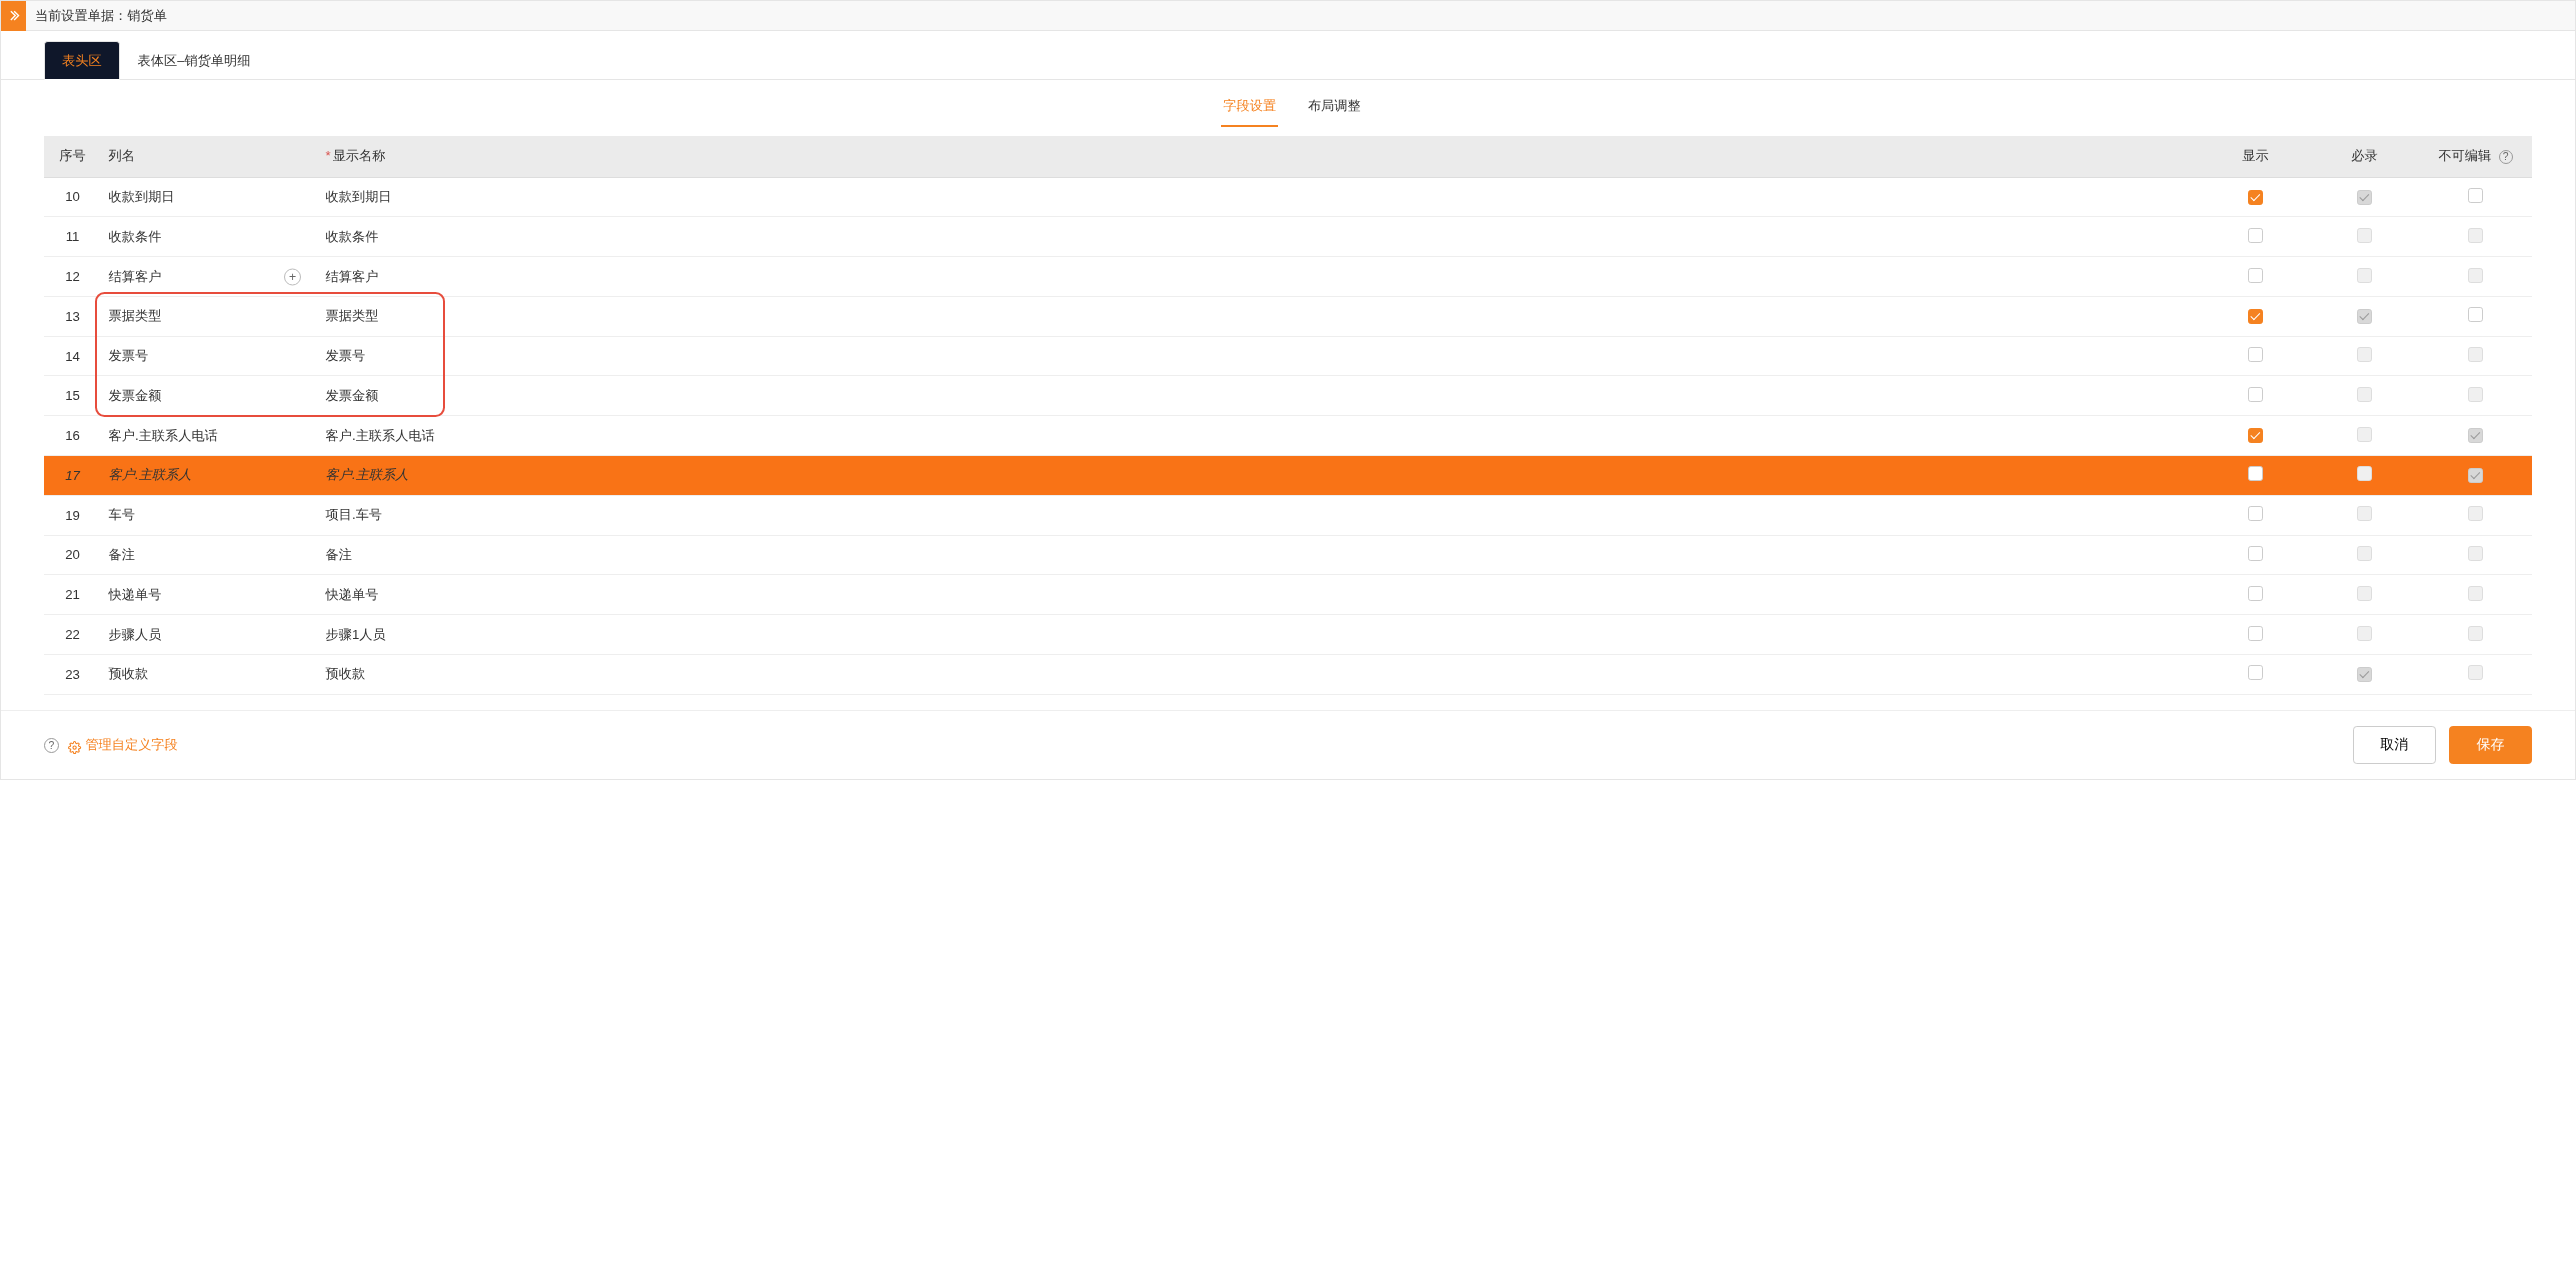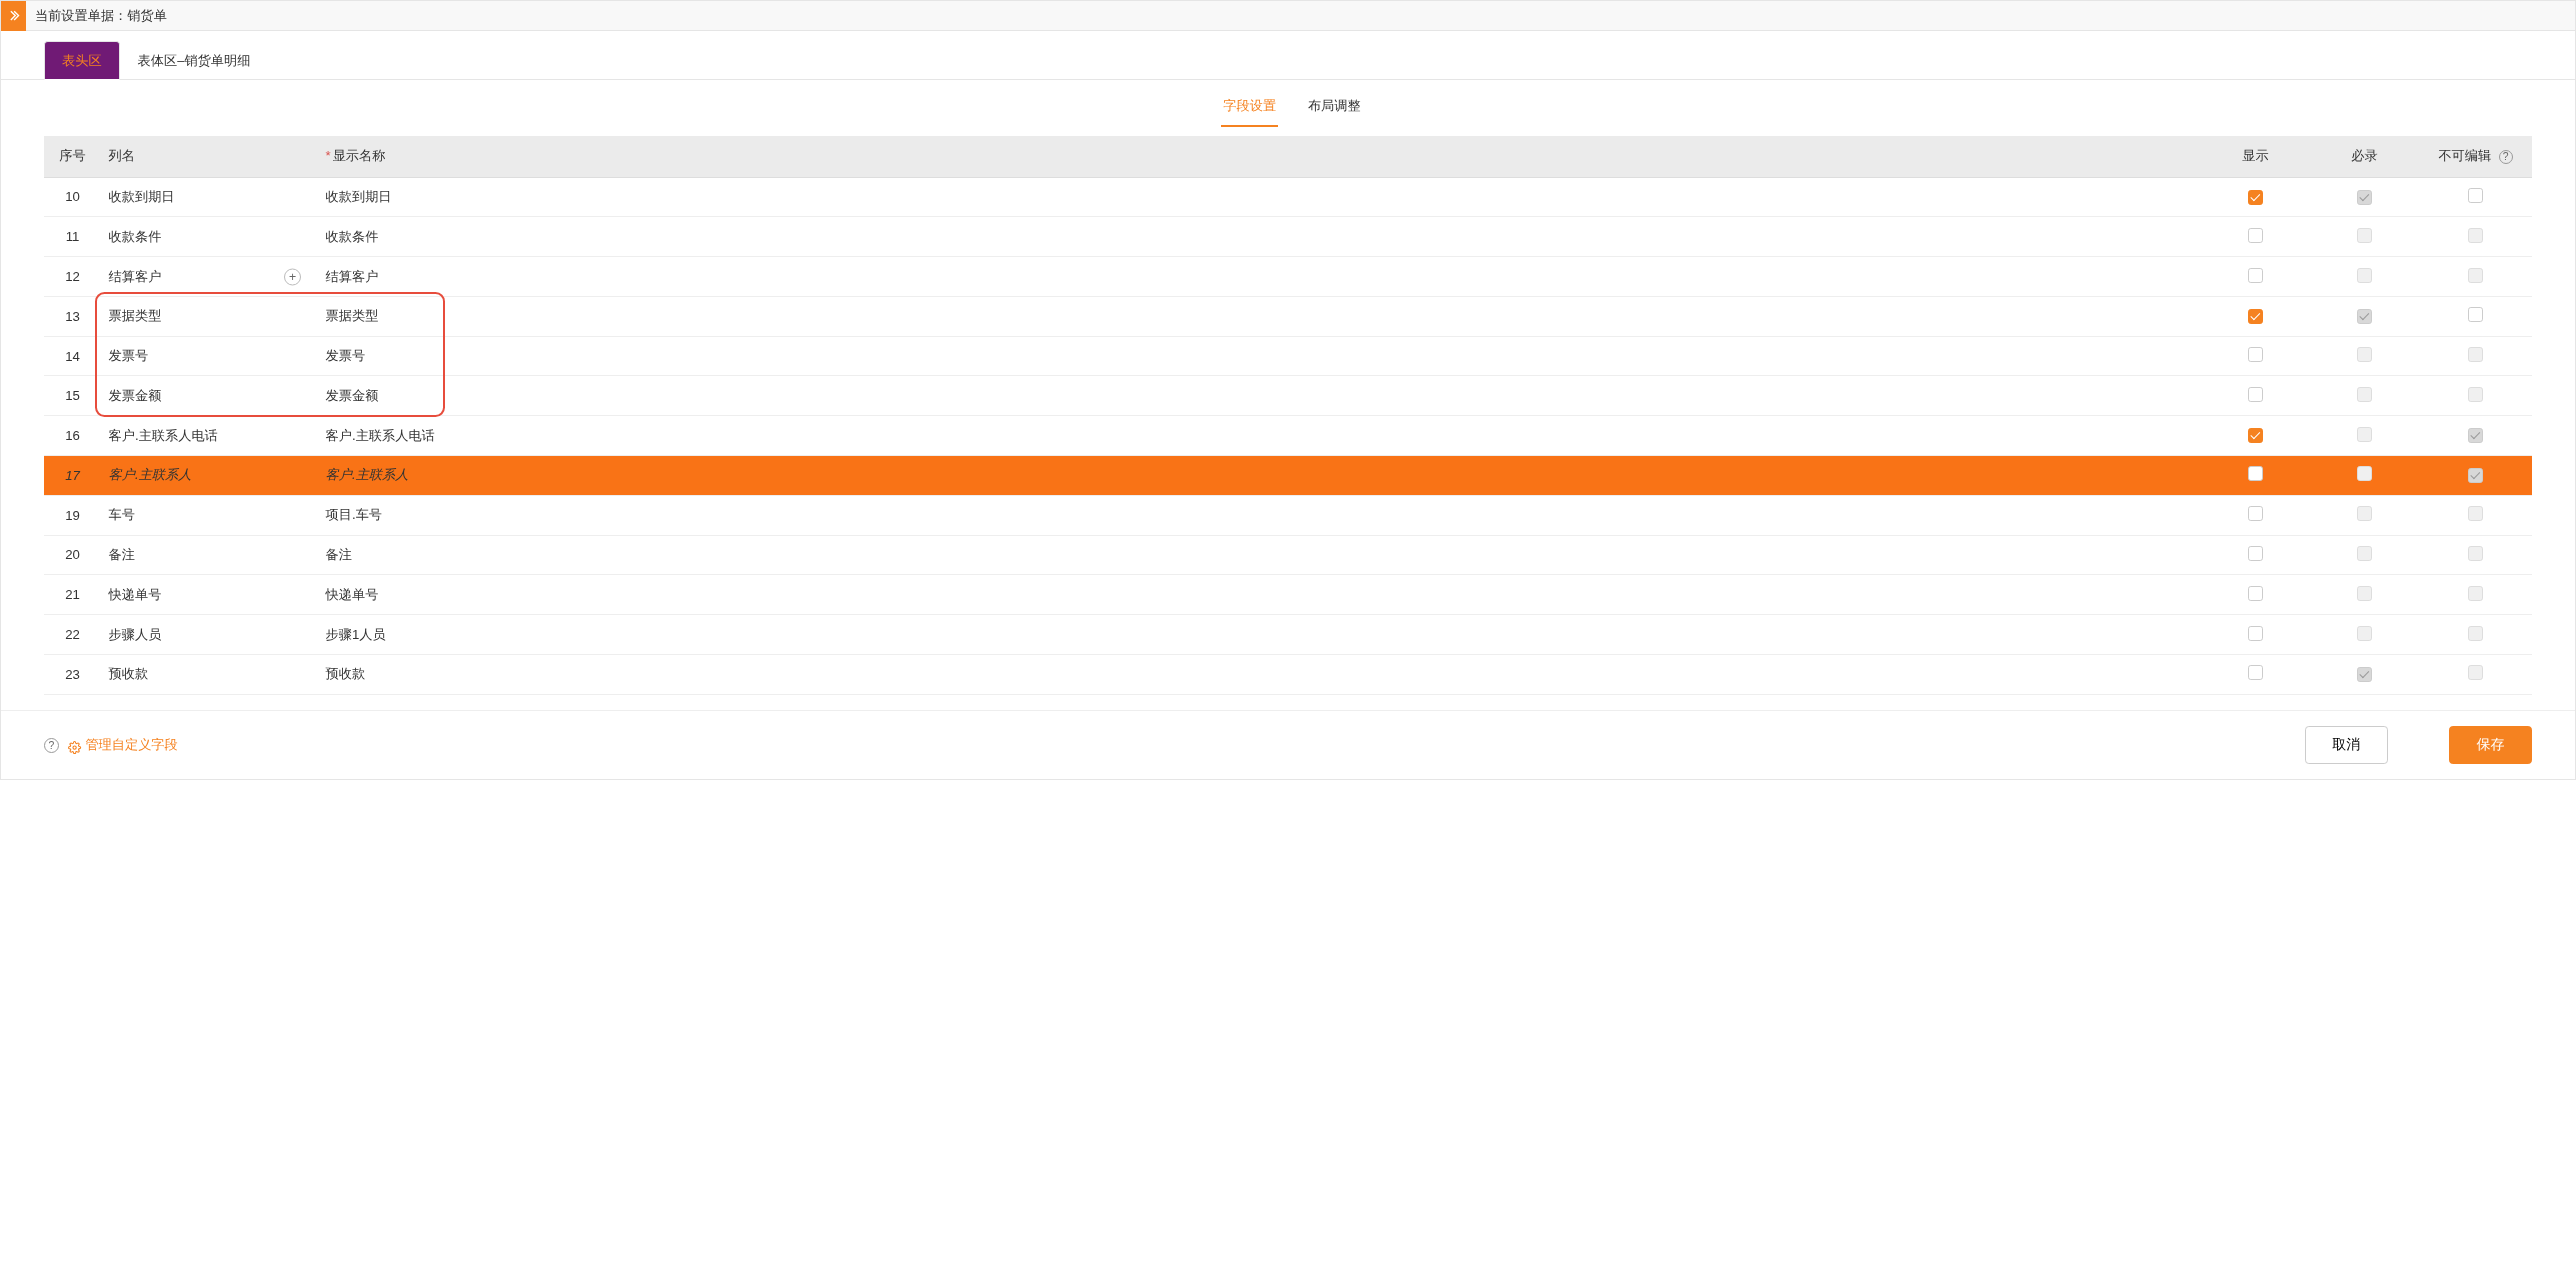--- a/index.html
+++ b/index.html
@@ -55,21 +55,21 @@
   font-size: 13.2px;
   border: 0.9px solid transparent;
   position: relative;
   top: 0.9px;
 }
 .tab-main.active {
   color: #f58220;
   border: 0.9px solid #e5e5e5;
   border-bottom: 0.9px solid #fff;
   border-radius: 3.8px 3.8px 0 0;
-  background: #701a75;
+  background: #0f172a;
 }
 .sub-tabs {
   display: flex;
   justify-content: center;
   padding: 17px 0 0 8px;
   gap: 28px;
 }
 .sub-tab {
   padding: 0 1.9px 9.4px 1.9px;
   cursor: pointer;
@@ -240,21 +240,20 @@
   border-radius: 3.8px;
   cursor: pointer;
   font-size: 14px;
   border: 0.9px solid #ccc;
   background: #fff;
 }
 .btn-primary {
   background: #f58220;
   border-color: #f58220;
   color: #fff;
-  margin-left: 48px;
 }
 </style>
 </head>
 <body>
 
 <div class="container">
 
   <div class="top-bar">
     <div class="expand-btn">
       <svg viewBox="0 0 24 24" fill="none" stroke="currentColor" stroke-width="2.5">

